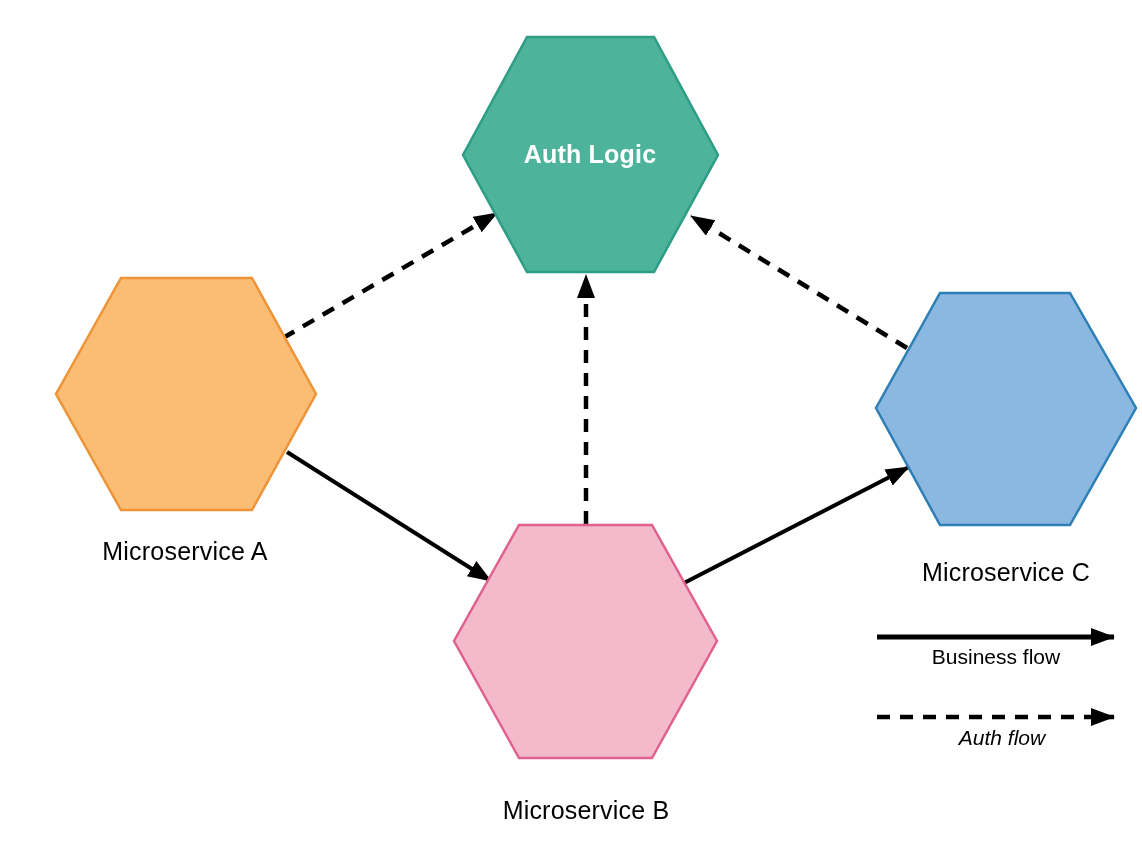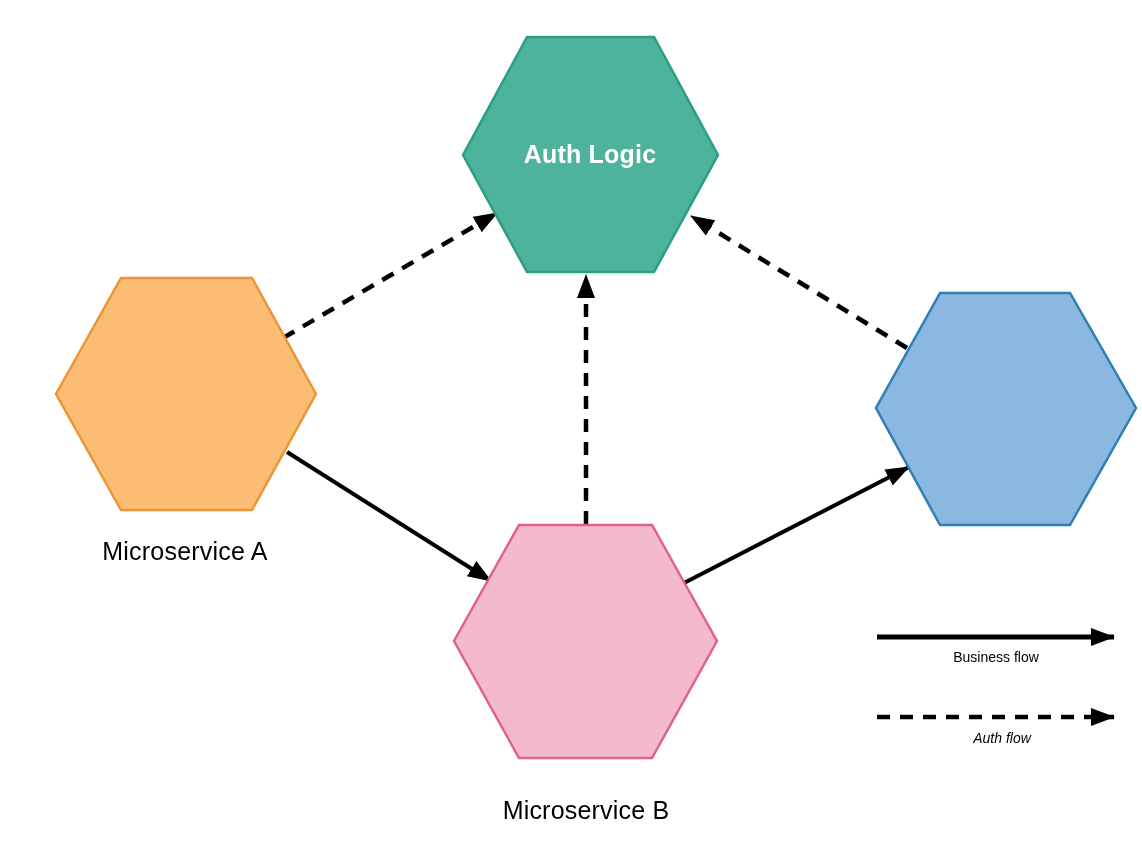--- a/index.html
+++ b/index.html
@@ -30,21 +30,21 @@
     text-align: center;
     letter-spacing: 0.2px;
   }
   .node-label--on-shape {
     font-weight: bold;
     font-size: 25px;
   }
   .legend-label {
     position: absolute;
     transform: translate(-50%, -50%);
-    font-size: 14px;
+    font-size: 21px;
     color: #000000;
     white-space: nowrap;
   }
 </style>
 </head>
 <body>
 
 <div class="canvas">
 
   <svg width="1142" height="861" viewBox="0 0 1142 861">
@@ -65,17 +65,18 @@
     <polygon points="490,525 623,525 688,641 623,758 490,758 425,641" stroke-width="2.5" fill="#f3bacc" stroke="#e0618e"></polygon>
     <polygon points="911,293 1041,293 1107,408 1041,525 911,525 847,408" stroke-width="2.5" fill="#8bb8e0" stroke="#2e7fb5"></polygon>
 
     <line x1="848" y1="637" x2="1085" y2="637" stroke="#000000" stroke-width="5" marker-end="url(#arrowhead)"></line>
     <line x1="848" y1="717" x2="1085" y2="717" stroke="#000000" stroke-width="4.5" stroke-dasharray="13 10" marker-end="url(#arrowhead)"></line>
   </svg>
 
   <div class="node-label node-label--on-shape" style="left: 561px; top: 154px; color: rgb(255, 255, 255);">Auth Logic</div>
   <div class="node-label" style="left: 156px; top: 551px; color: rgb(0, 0, 0);">Microservice A</div>
   <div class="node-label" style="left: 557px; top: 810px; color: rgb(0, 0, 0);">Microservice B</div>
+  <div class="node-label" style="left: 977px; top: 572px; color: rgb(0, 0, 0);">Microservice C</div>
 
   <div class="legend-label" style="left:967px; top:657px;">Business flow</div>
   <div class="legend-label" style="left:973px; top:738px;font-style:italic;">Auth flow</div>
 
 </div>
 
 </body></html>

